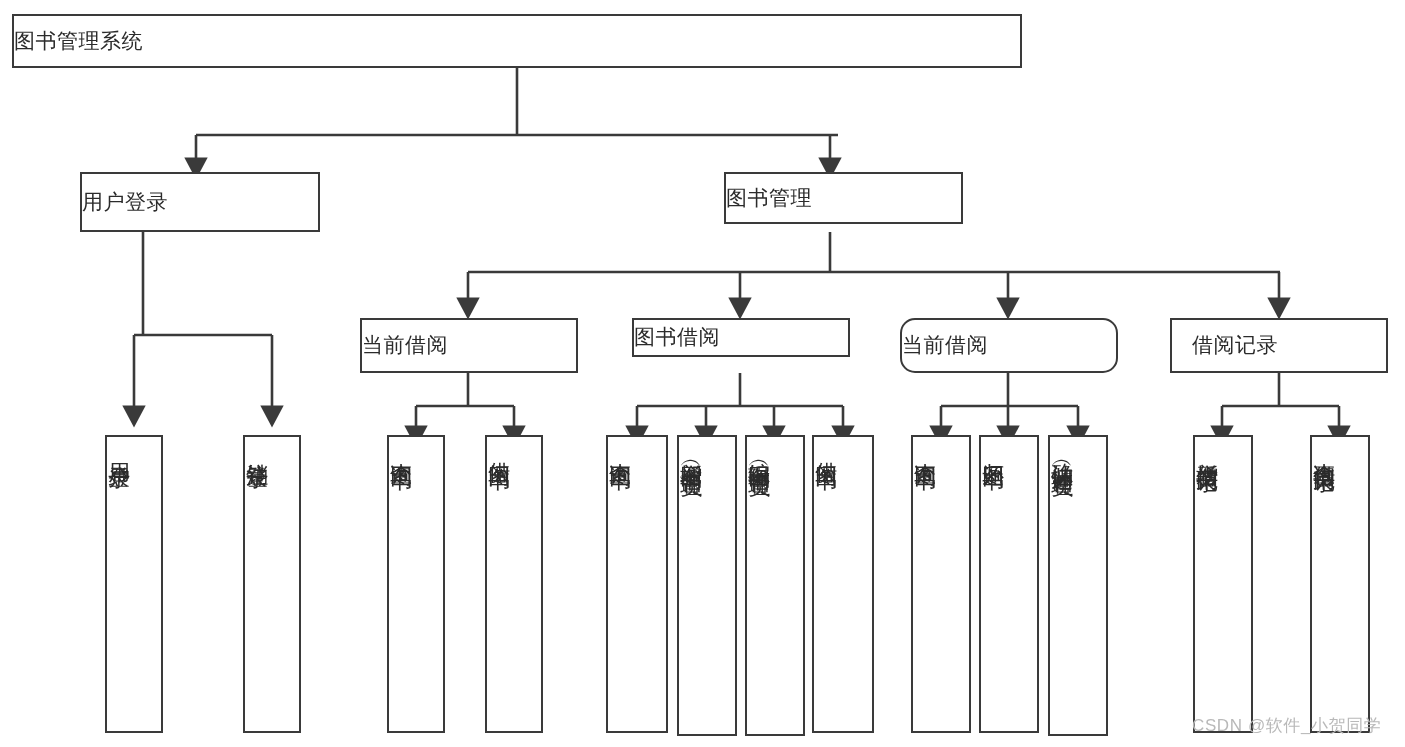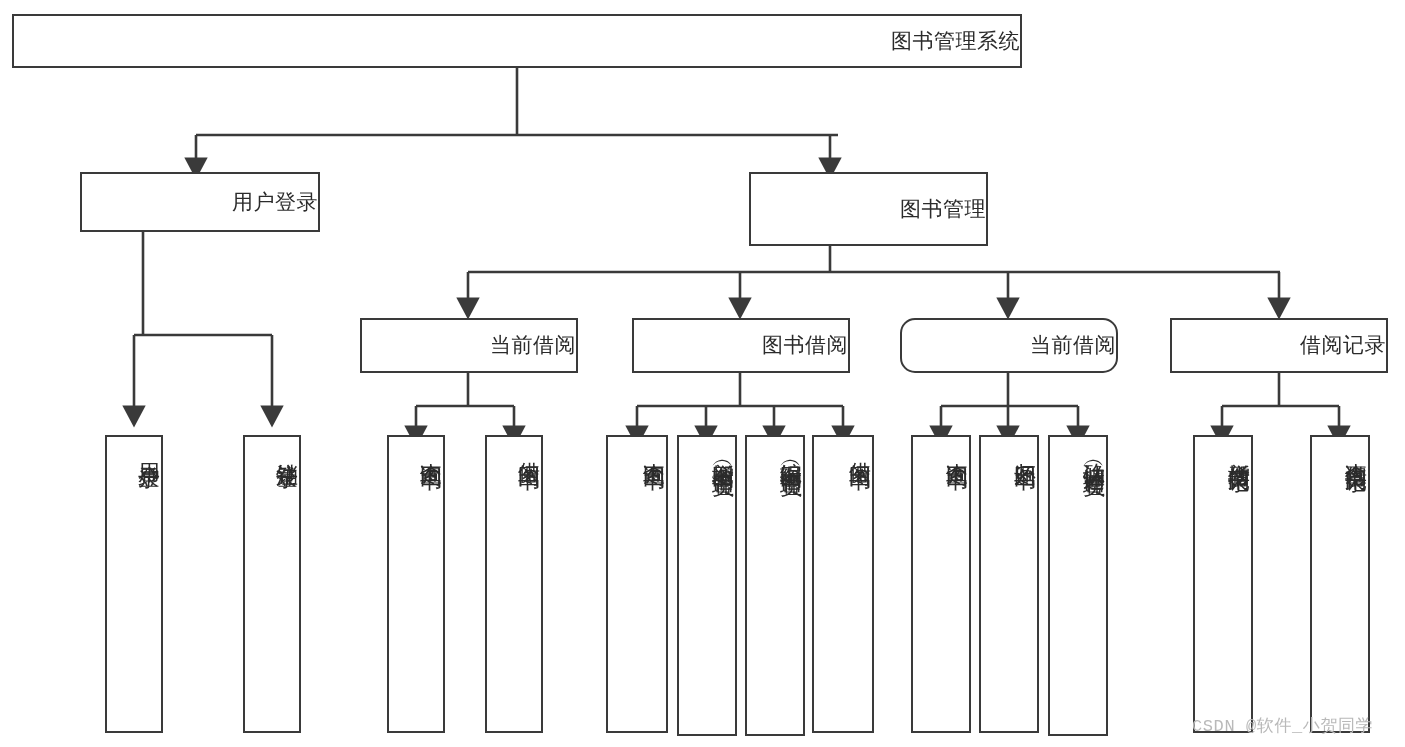--- a/index.html
+++ b/index.html
@@ -25,21 +25,21 @@
     height: 747px;
     pointer-events: none;
   }
   .node {
     position: absolute;
     box-sizing: border-box;
     background: #ffffff;
     border: 2px solid #3a3a3a;
     display: flex;
     align-items: center;
-    justify-content: flex-end;
+    justify-content: flex-start;
     color: #222222;
   }
   .node-label {
     display: block;
     text-align: center;
     line-height: 1.18;
     color: #2b2b2b;
   }
   .horiz .node-label {
     font-size: 21px;
@@ -57,21 +57,20 @@
     line-height: 1.1;
     white-space: nowrap;
   }
   .watermark {
     position: absolute;
     color: #b9b9b9;
     font-size: 17px;
     letter-spacing: 0.6px;
     white-space: nowrap;
     user-select: none;
-    font-family: Liberation Mono, monospace;
   }
 </style>
 </head>
 <body>
 
 <div id="canvas">
 
   <svg id="wires" viewBox="0 0 1405 747" xmlns="http://www.w3.org/2000/svg">
     <defs>
       <marker id="arrow" markerWidth="9" markerHeight="9" refX="1" refY="4.5" orient="auto" markerUnits="strokeWidth">
@@ -122,28 +121,28 @@
     </g>
   </svg>
 
   <div class="node horiz" style="left:12px; top:14px; width:1010px; height:54px;">
     <span class="node-label">图书管理系统</span>
   </div>
 
   <div class="node horiz" style="left:80px; top:172px; width:240px; height:60px;">
     <span class="node-label">用户登录</span>
   </div>
-  <div class="node horiz" style="left:749px; top:172px; width:239px; height:74px;">
+  <div class="node horiz" style="left:724px; top:172px; width:239px; height:52px;">
     <span class="node-label">图书管理</span>
   </div>
 
   <div class="node horiz" style="left:360px; top:318px; width:218px; height:55px;">
     <span class="node-label">当前借阅</span>
   </div>
-  <div class="node horiz" style="left:632px; top:318px; width:218px; height:55px;">
+  <div class="node horiz" style="left:632px; top:318px; width:218px; height:39px;">
     <span class="node-label">图书借阅</span>
   </div>
   <div class="node horiz" style="left:900px; top:318px; width:218px; height:55px;border-radius:15px;">
     <span class="node-label">当前借阅</span>
   </div>
   <div class="node horiz" style="left:1170px; top:318px; width:218px; height:55px;padding-left:20px;">
     <span class="node-label">借阅记录</span>
   </div>
 
   <div class="node vert" style="left:105px; top:435px; width:58px; height:298px;">

